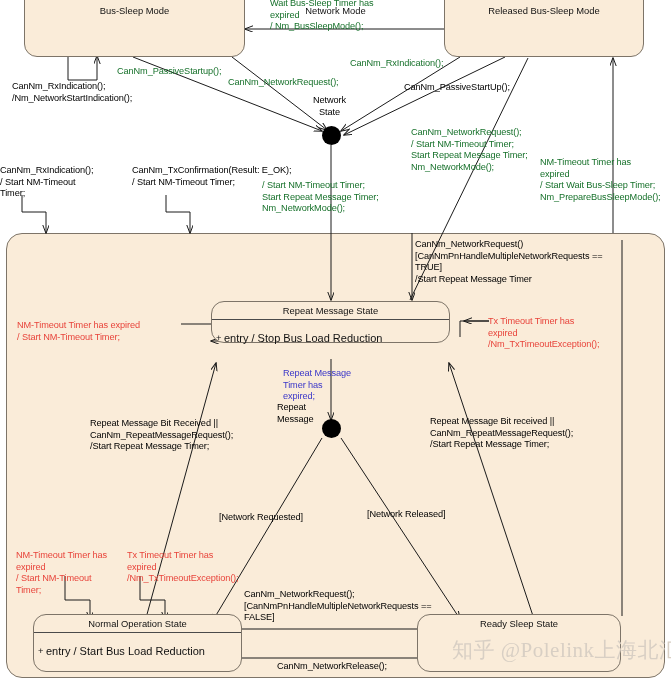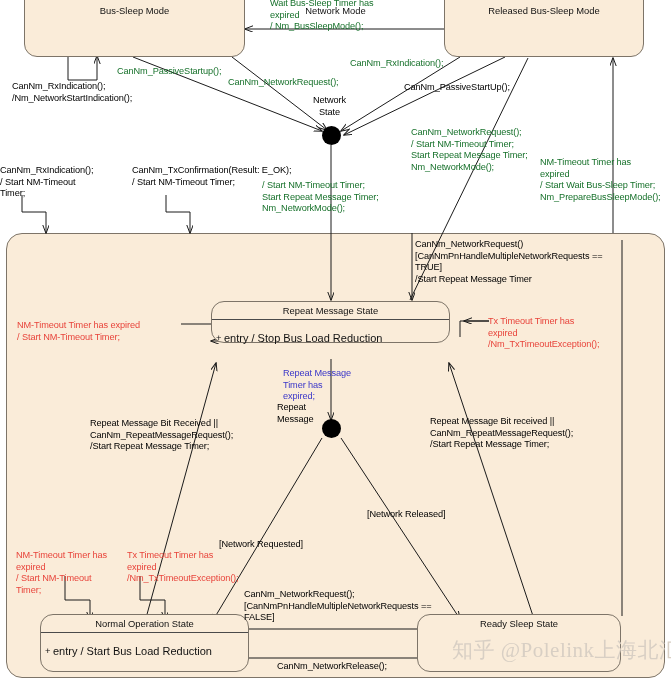--- a/index.html
+++ b/index.html
@@ -159,21 +159,21 @@
     <div class="title" style="top:22px;">Released Bus-Sleep Mode</div>
   </div>
 
   <div class="state" style="left:211px;top:301px;width:239px;height:42px;">
     <div class="title">Repeat Message State</div>
     <div class="divider"></div>
     <div class="plus" style="top:30px;">+</div>
     <div class="entry" style="top:30px;">entry / Stop Bus Load Reduction</div>
   </div>
 
-  <div class="state" style="left:40px;top:614px;width:209px;height:58px;">
+  <div class="state" style="left:33px;top:614px;width:209px;height:58px;">
     <div class="title">Normal Operation State</div>
     <div class="divider"></div>
     <div class="plus" style="top:30px;">+</div>
     <div class="entry" style="top:30px;text-align:right;">entry / Start Bus Load Reduction</div>
   </div>
 
   <div class="state" style="left:417px;top:614px;width:204px;height:58px;">
     <div class="title">Ready Sleep State</div>
   </div>
 
@@ -239,21 +239,21 @@
 Message</div>
 
   <div class="lbl black" style="left:90px;top:418px;">Repeat Message Bit Received ||
 CanNm_RepeatMessageRequest();
 /Start Repeat Message Timer;</div>
 
   <div class="lbl black" style="left:430px;top:416px;">Repeat Message Bit received ||
 CanNm_RepeatMessageRequest();
 /Start Repeat Message Timer;</div>
 
-  <div class="lbl black" style="left:219px;top:539px;text-align:right;">[Network Requested]</div>
+  <div class="lbl black" style="left:219px;top:512px;text-align:right;">[Network Requested]</div>
 
   <div class="lbl black" style="left:367px;top:509px;">[Network Released]</div>
 
   <div class="lbl red" style="left:16px;top:550px;">NM-Timeout Timer has
 expired
 / Start NM-Timeout
 Timer;</div>
 
   <div class="lbl red" style="left:127px;top:550px;">Tx Timeout Timer has
 expired

